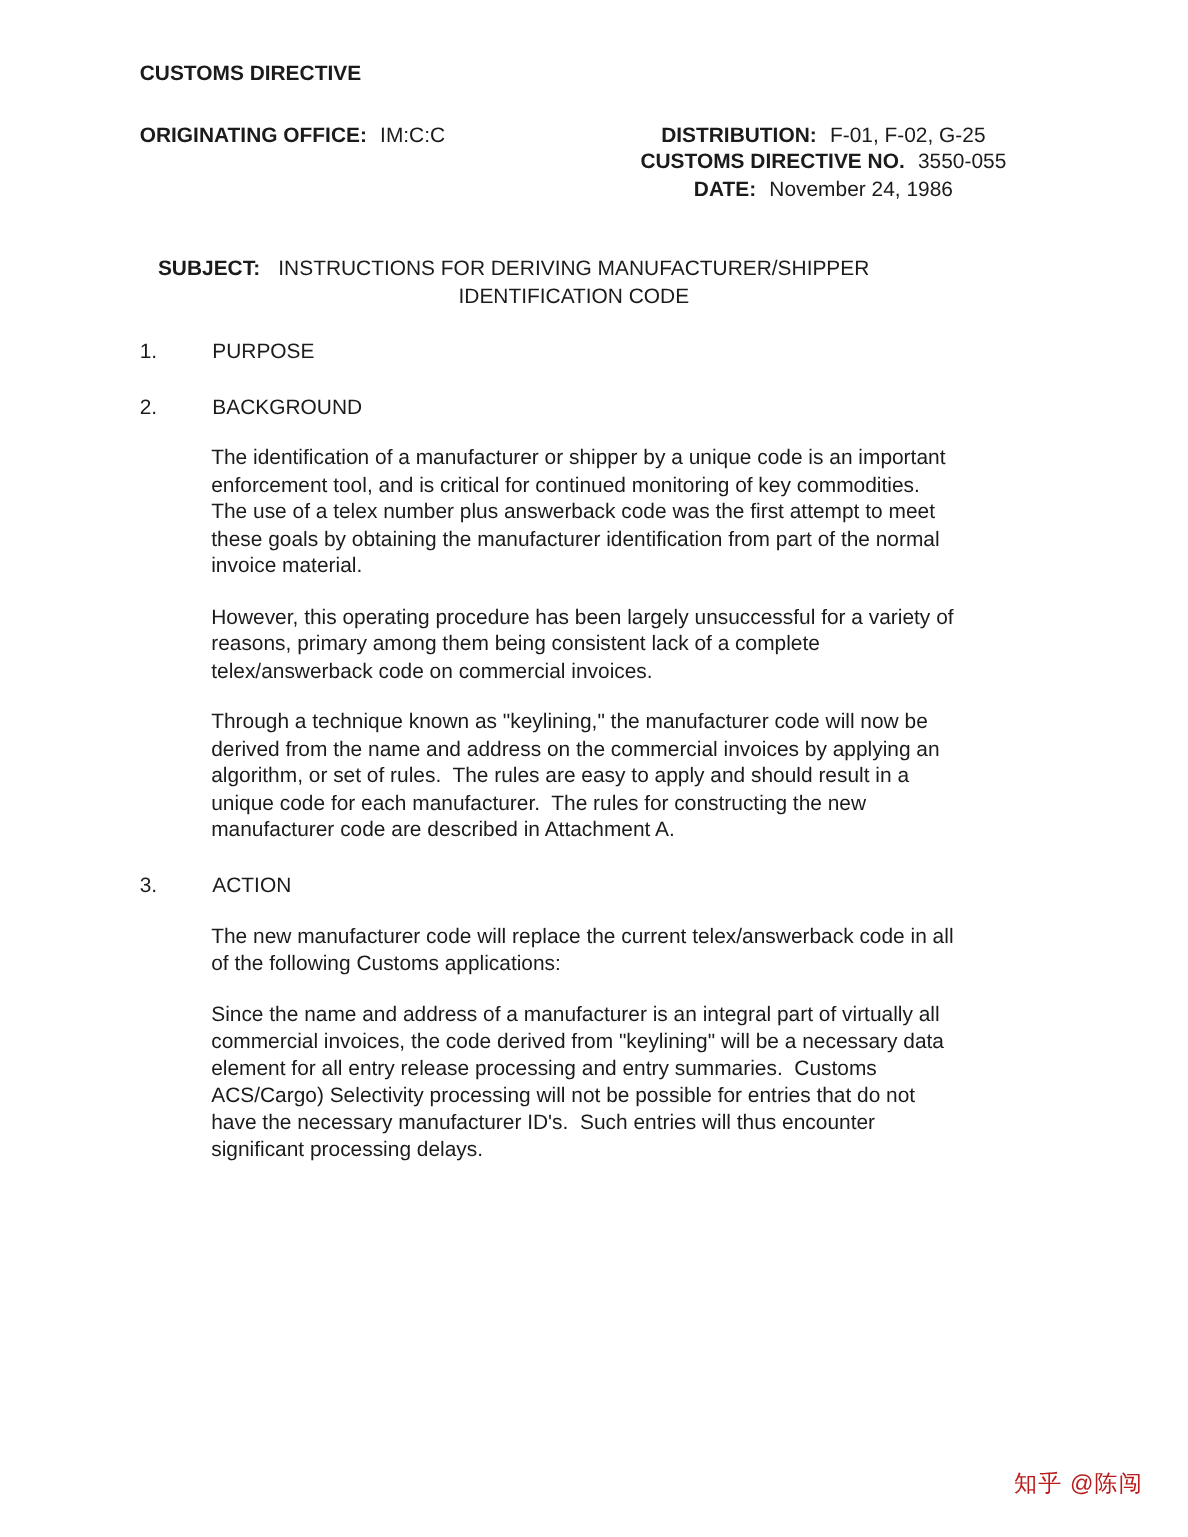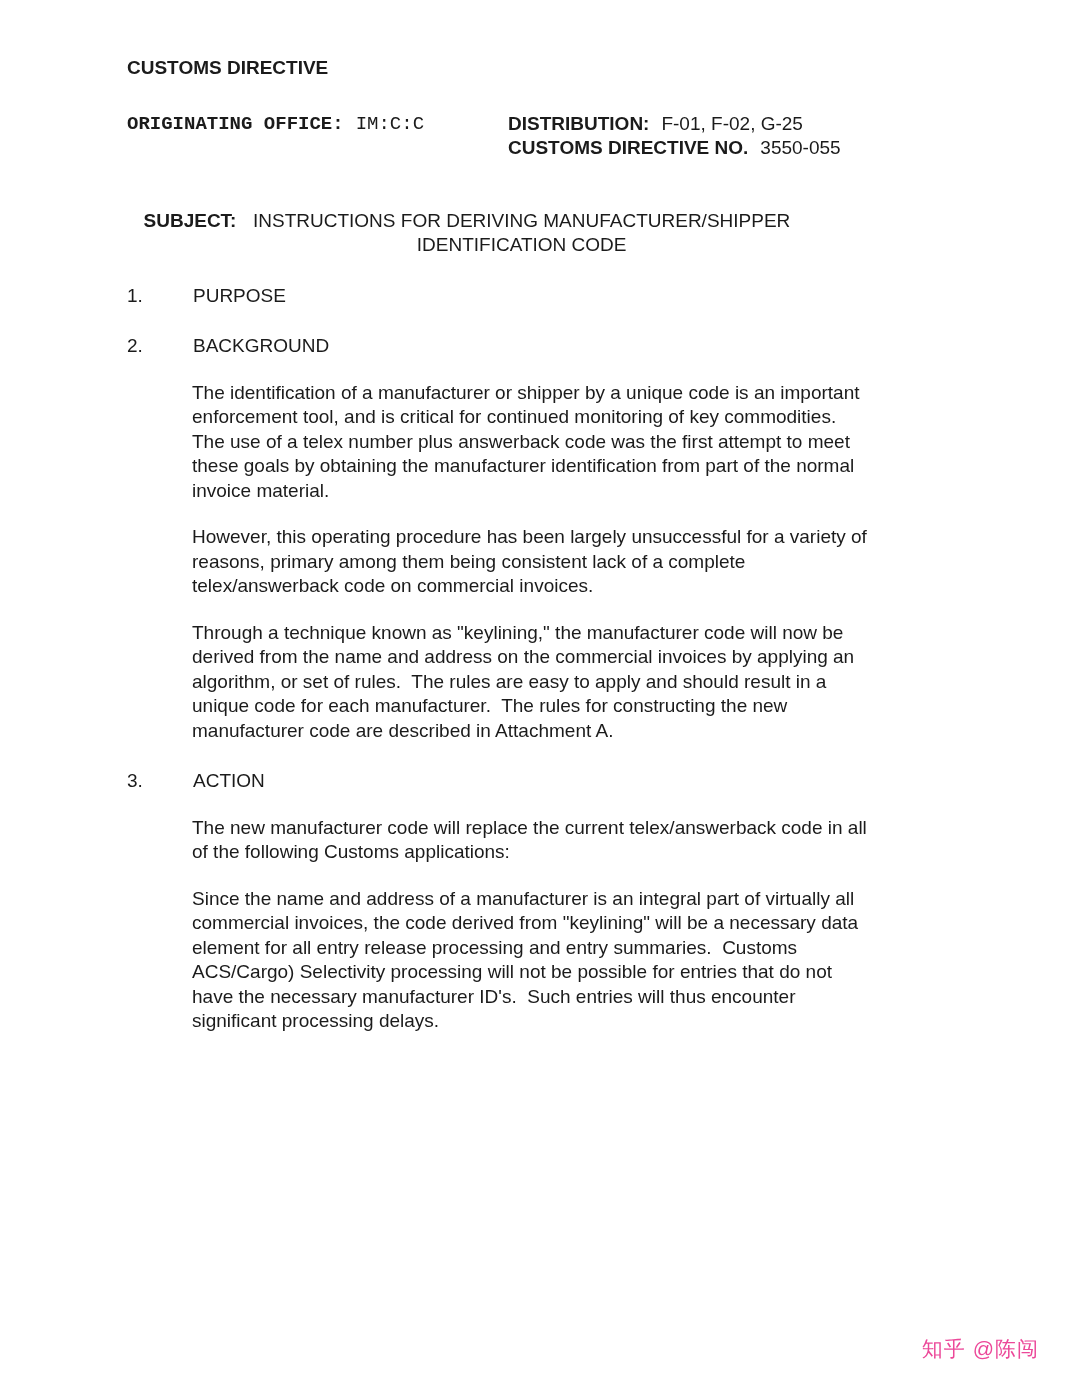--- a/index.html
+++ b/index.html
@@ -29,25 +29,24 @@
     line-height: 24.5px;
   }
   .meta-row {
     display: flex;
     margin-top: 31px;
     align-items: flex-start;
   }
   .meta-left {
     width: 381px;
     flex: 0 0 381px;
-    font-family: Liberation Mono, monospace;
   }
   .meta-left .label, .meta-line .label { margin-right: 12px; }
   .meta-right { flex: 1; }
-  .meta-line { white-space: nowrap; }
+  .meta-line { white-space: nowrap; text-align: center; }
   .subject-row {
     display: flex;
     margin-top: 48px;
     align-items: flex-start;
     text-align: center;
   }
   .subject-label {
     width: 126px;
     flex: 0 0 126px;
     font-weight: bold;
@@ -67,21 +66,21 @@
   .para {
     margin: 22px 0 0 65px;
     max-width: 790px;
     white-space: pre-wrap;
   }
   .watermark {
     position: absolute;
     right: 30px;
     bottom: 36px;
     font-size: 21px;
-    color: #ec4899;
+    color: #b91c1c;
     letter-spacing: 1px;
     user-select: none;
   }
 </style>
 </head>
 <body>
 
 <div class="page">
 
   <h1 class="doc-title">CUSTOMS DIRECTIVE</h1>
@@ -89,20 +88,23 @@
   <div class="meta-row">
     <div class="meta-left">
       <span class="b label">ORIGINATING OFFICE:</span><span>IM:C:C</span>
     </div>
     <div class="meta-right">
       <div class="meta-line">
         <span class="b label">DISTRIBUTION:</span><span>F-01, F-02, G-25</span>
       </div>
       <div class="meta-line">
         <span class="b label">CUSTOMS DIRECTIVE NO.</span><span>3550-055</span>
+      </div>
+      <div class="meta-line">
+        <span class="b label">DATE:</span><span>November 24, 1986</span>
       </div>
     </div>
   </div>
 
   <div class="subject-row">
     <span class="subject-label">SUBJECT:</span>
     <div class="subject-text">INSTRUCTIONS FOR DERIVING MANUFACTURER/SHIPPER
 IDENTIFICATION CODE</div>
   </div>
 

